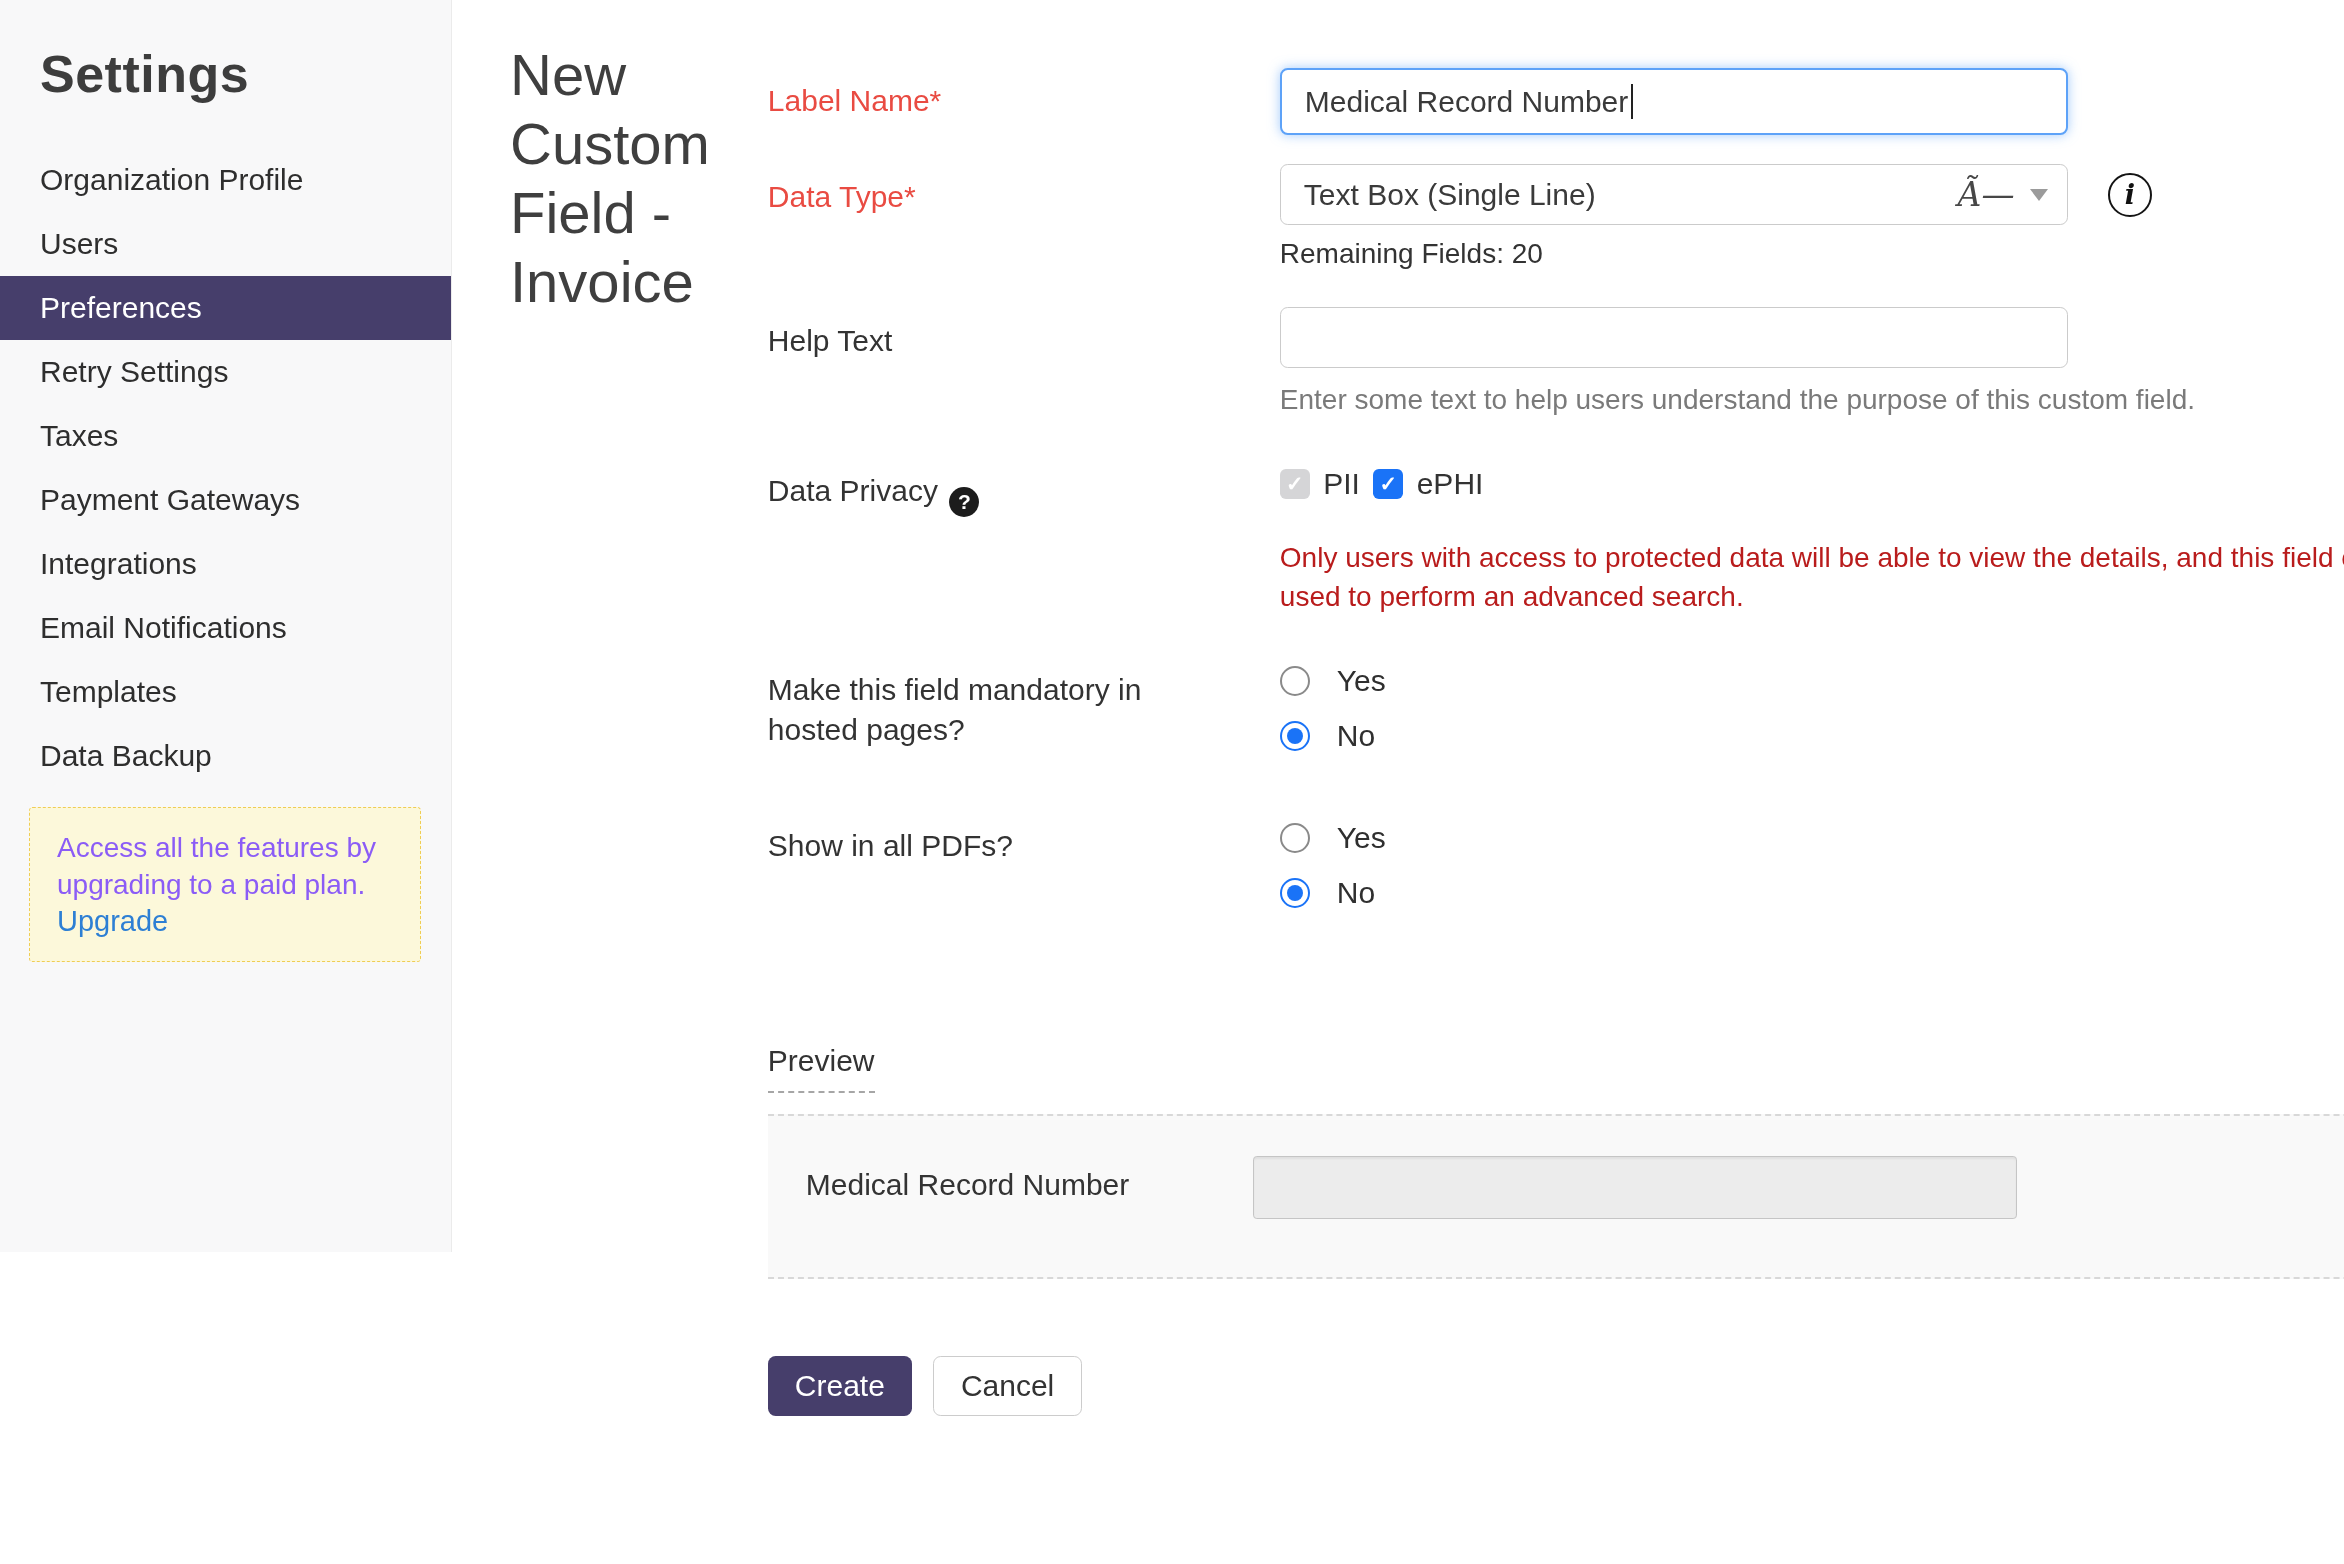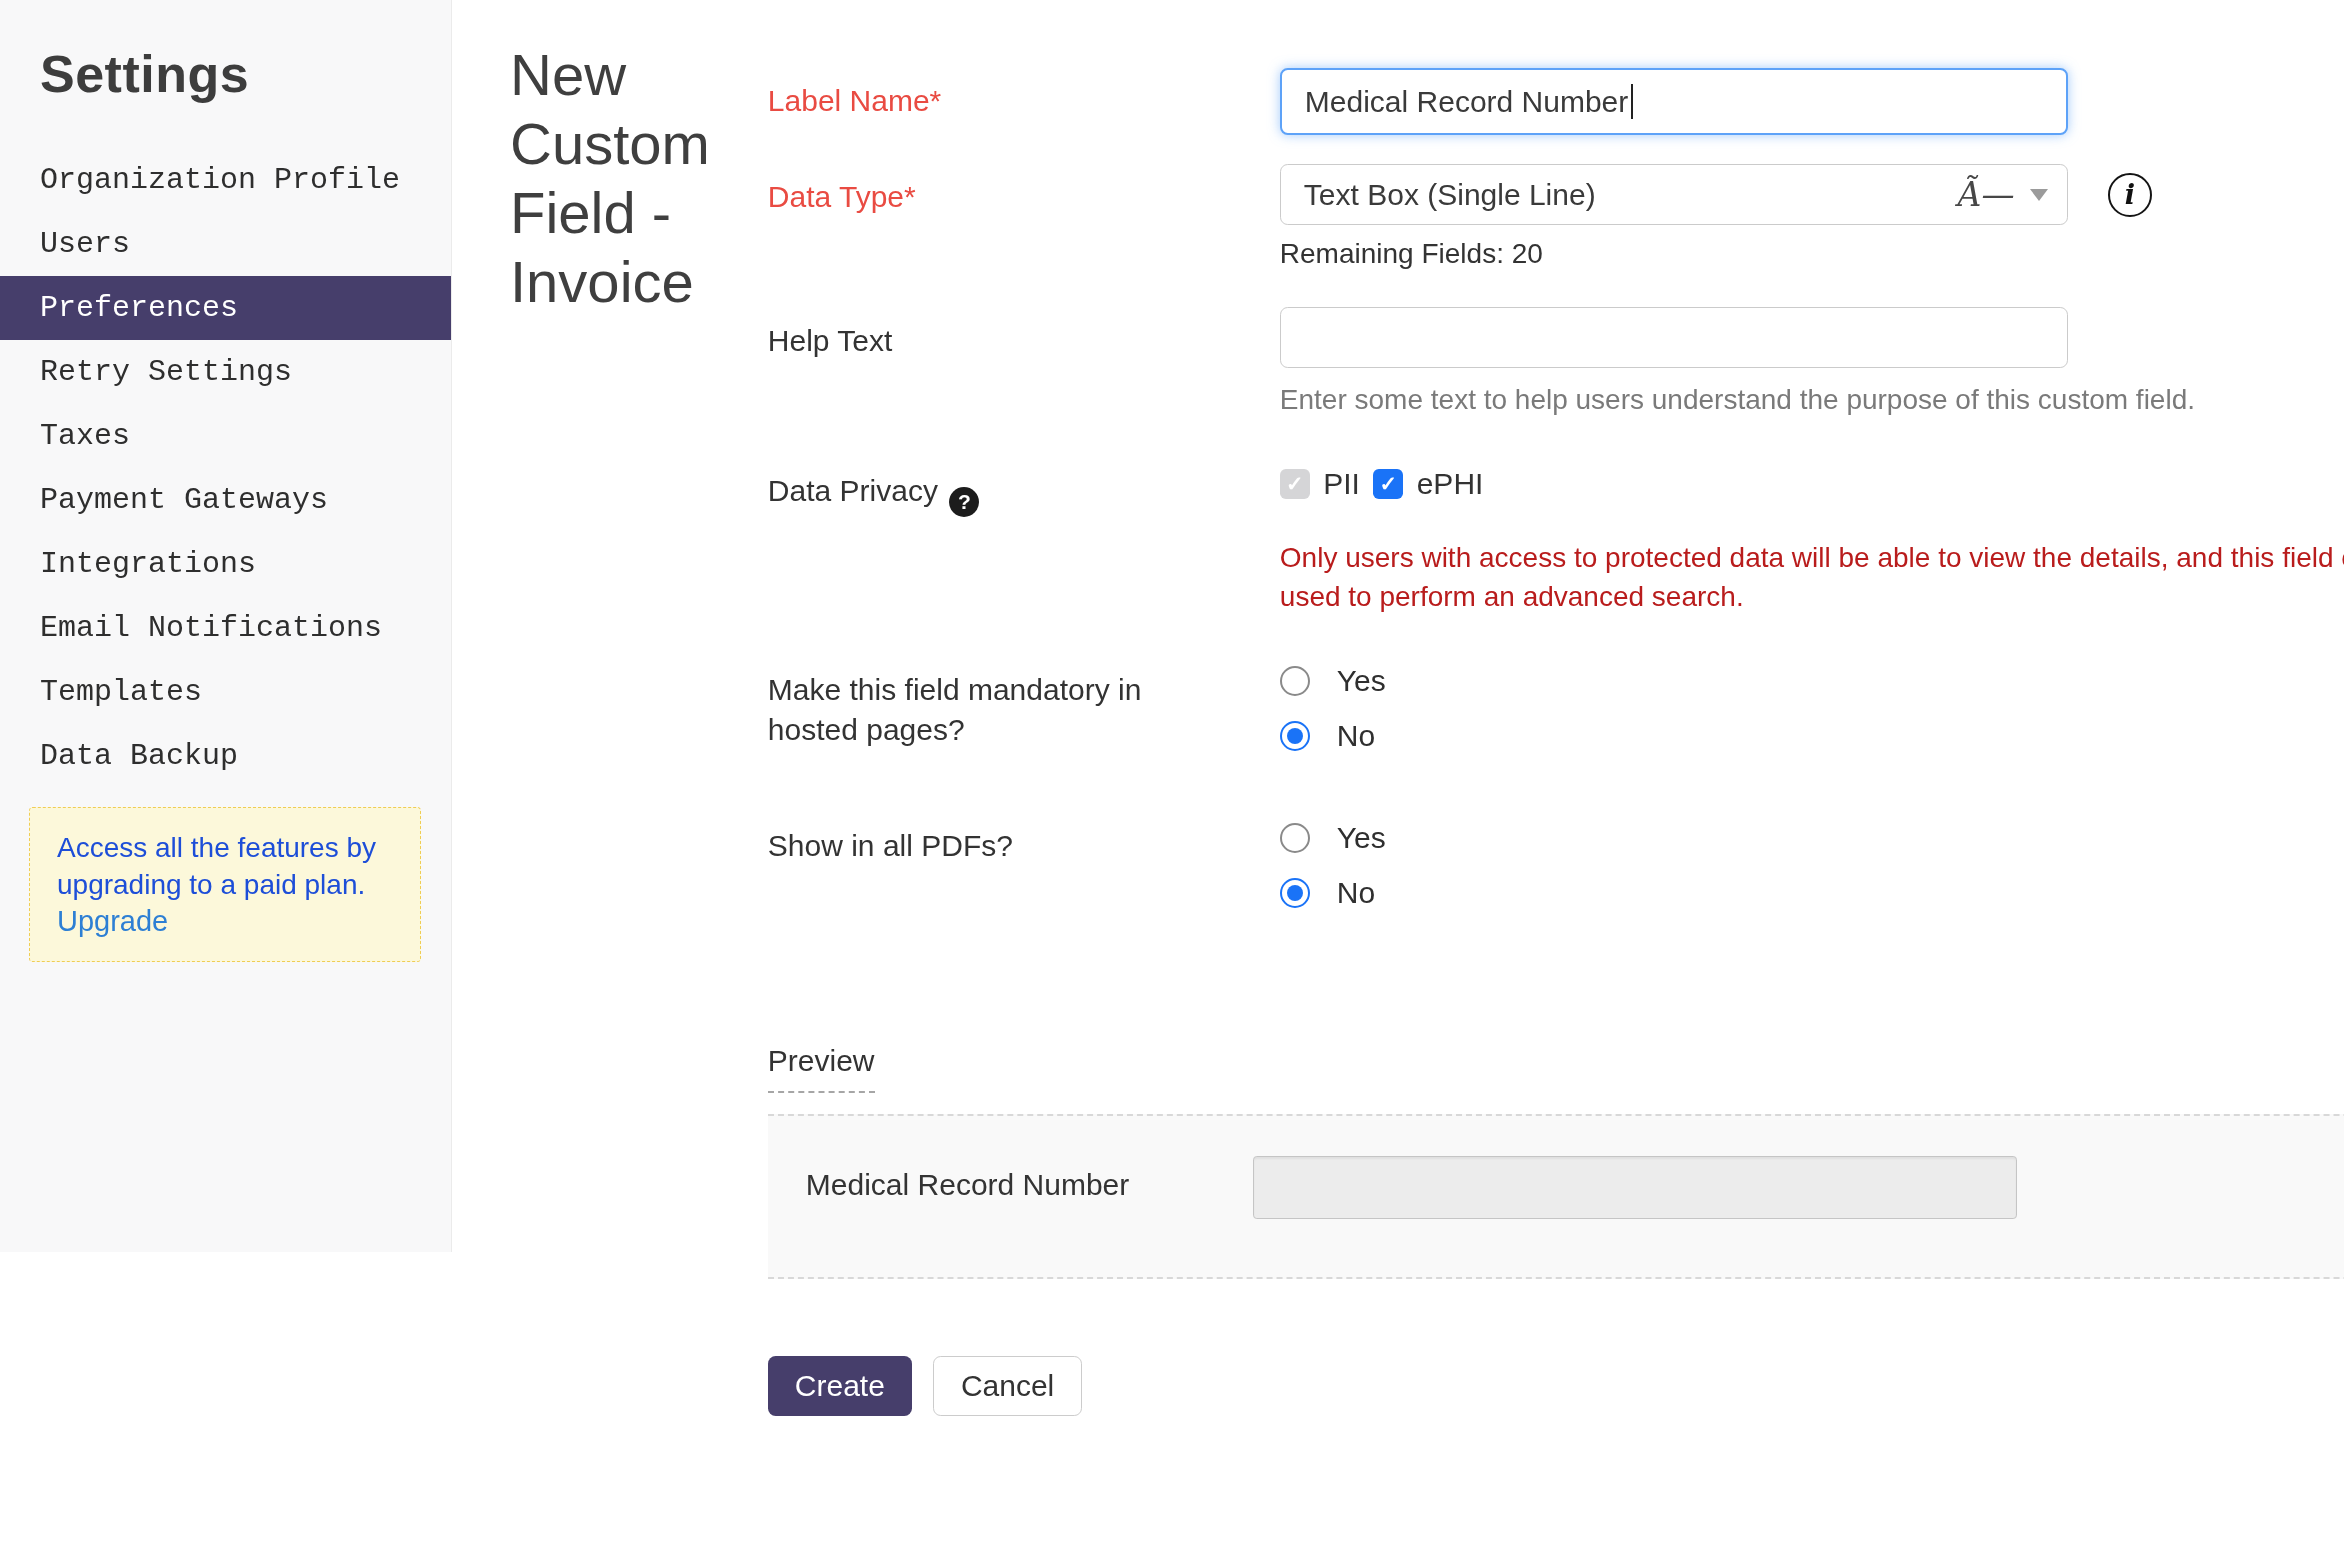--- a/index.html
+++ b/index.html
@@ -11,25 +11,25 @@
     --notice-bg:#fcf8da;
     --notice-border:#f0cd54;
   }
   *{margin:0;padding:0;box-sizing:border-box;}
   html,body{width:2344px;height:1564px;background:#fff;font-family:"Liberation Sans",sans-serif;color:#333;overflow:hidden;}
   .app{display:flex;width:2344px;height:1564px;}
 
   
   .sidebar{position:relative;width:452px;min-width:452px;height:1252px;background:#f8f8f9;border-right:1px solid #ebebeb;}
   .sidebar-title{margin:44px 0 0 40px;font-size:52px;font-weight:600;color:#3d3d3d;letter-spacing:0.5px;}
-  .nav{margin-top:44px;font-family:Liberation Mono, monospace;}
+  .nav{margin-top:44px;}
   .nav-item{height:64px;line-height:64px;padding-left:40px;font-size:30px;color:#2e2e2e;cursor:pointer;white-space:nowrap;}
   .nav-item.active{background:var(--purple);color:#fff;}
   .upgrade{position:absolute;left:29px;top:807px;width:392px;background:var(--notice-bg);border:1.9px dashed var(--notice-border);border-radius:3.8px;padding:21px 23px 23px 27px;}
-  .upgrade-text{font-size:28px;line-height:37px;color:#1d4ed8;}
+  .upgrade-text{font-size:28px;line-height:37px;color:#8b5cf6;}
   .upgrade-link{display:inline-block;margin-top:1.9px;font-size:29px;color:var(--link-blue);cursor:pointer;text-decoration:none;}
 
   
   .main{flex:1;display:flex;flex-direction:row;}
   .page-title{margin:40px 0 0 58px;font-size:58px;font-weight:300;color:#3f3f3f;line-height:69px;}
   .divider{border-top:1.9px solid #efefef;margin-top:48px;}
   .form{display:flex;flex-direction:column;padding-left:58px;}
 
   .frow{display:flex;align-items:flex-start;}
   .flabel{width:512px;padding-top:13.4px;padding-right:58px;font-size:30px;color:#333;line-height:40px;}

